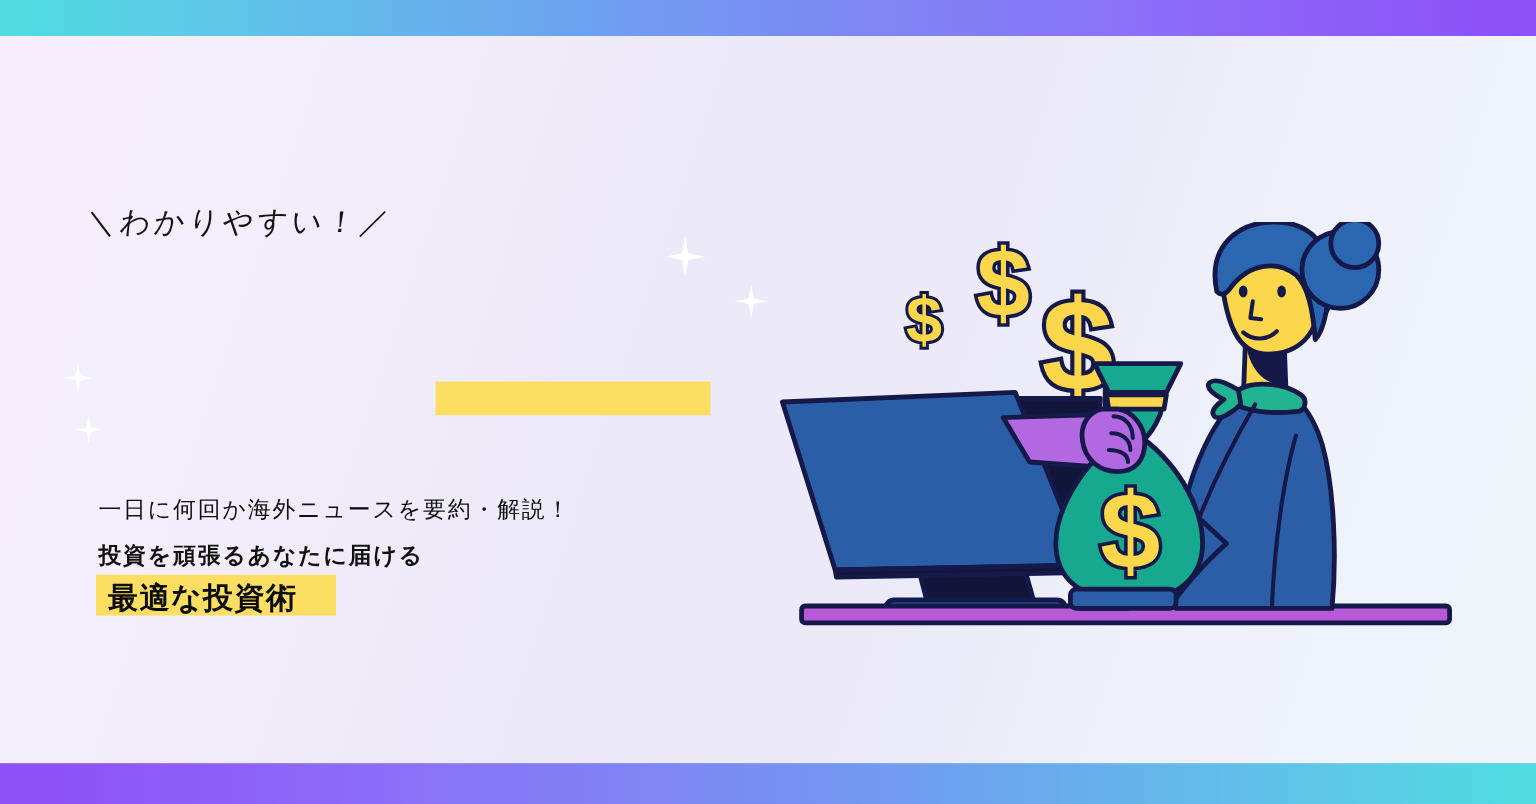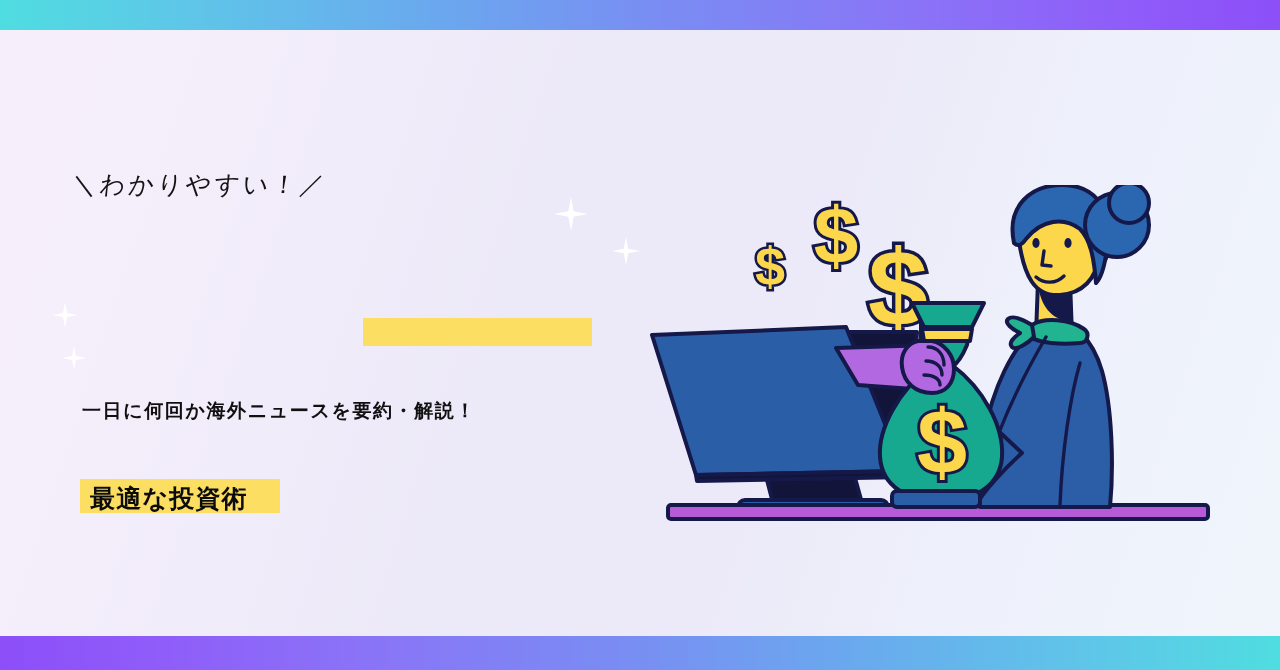--- a/index.html
+++ b/index.html
@@ -74,25 +74,25 @@
     left: 363px;
     top: 318px;
     width: 229px;
     height: 28px;
     background: #fcdf62;
     z-index: 5;
   }
   .sub-line-1 {
     position: absolute;
     left: 82px;
-    top: 398px;
+    top: 412px;
     z-index: 6;
     font-family: "DejaVu Sans", sans-serif;
     font-size: 19px;
-    font-weight: bold;
+    font-weight: normal;
     letter-spacing: 1.6px;
     color: #101010;
     white-space: nowrap;
   }
   .sub-line-2 {
     position: absolute;
     left: 82px;
     top: 450px;
     z-index: 6;
     font-family: "DejaVu Sans", sans-serif;
@@ -145,20 +145,21 @@
   <div class="sparkle" style="left:554px;top:197px;width:34px;height:34px;"></div>
   <div class="sparkle" style="left:612px;top:237px;width:28px;height:28px;"></div>
   <div class="sparkle" style="left:52px;top:302px;width:26px;height:26px;"></div>
   <div class="sparkle" style="left:62px;top:346px;width:24px;height:24px;"></div>
 
   <div class="hand-line">＼わかりやすい！／</div>
 
   <div class="title-mark"></div>
 
   <div class="sub-line-1">一日に何回か海外ニュースを要約・解説！</div>
+  <div class="sub-line-2">投資を頑張るあなたに届ける</div>
   <div class="sub-mark"></div>
   <div class="sub-line-3">最適な投資術</div>
 
   <svg id="illustration" viewBox="0 0 600 360">
     <defs>
       <style>
         .ol { stroke: #15194a; stroke-width: 4; stroke-linejoin: round; stroke-linecap: round; }
         .ol3 { stroke: #15194a; stroke-width: 3.4; stroke-linejoin: round; stroke-linecap: round; fill: none; }
       </style>
     </defs>

